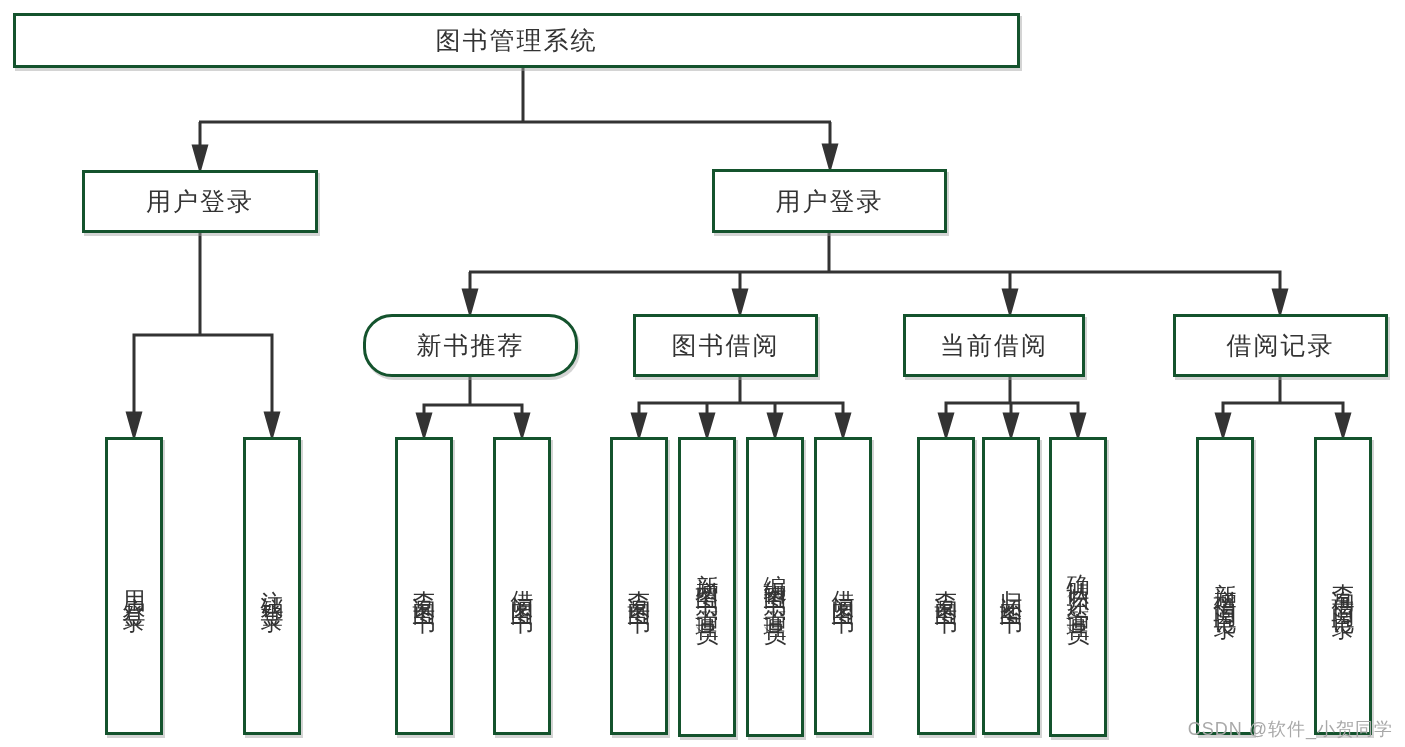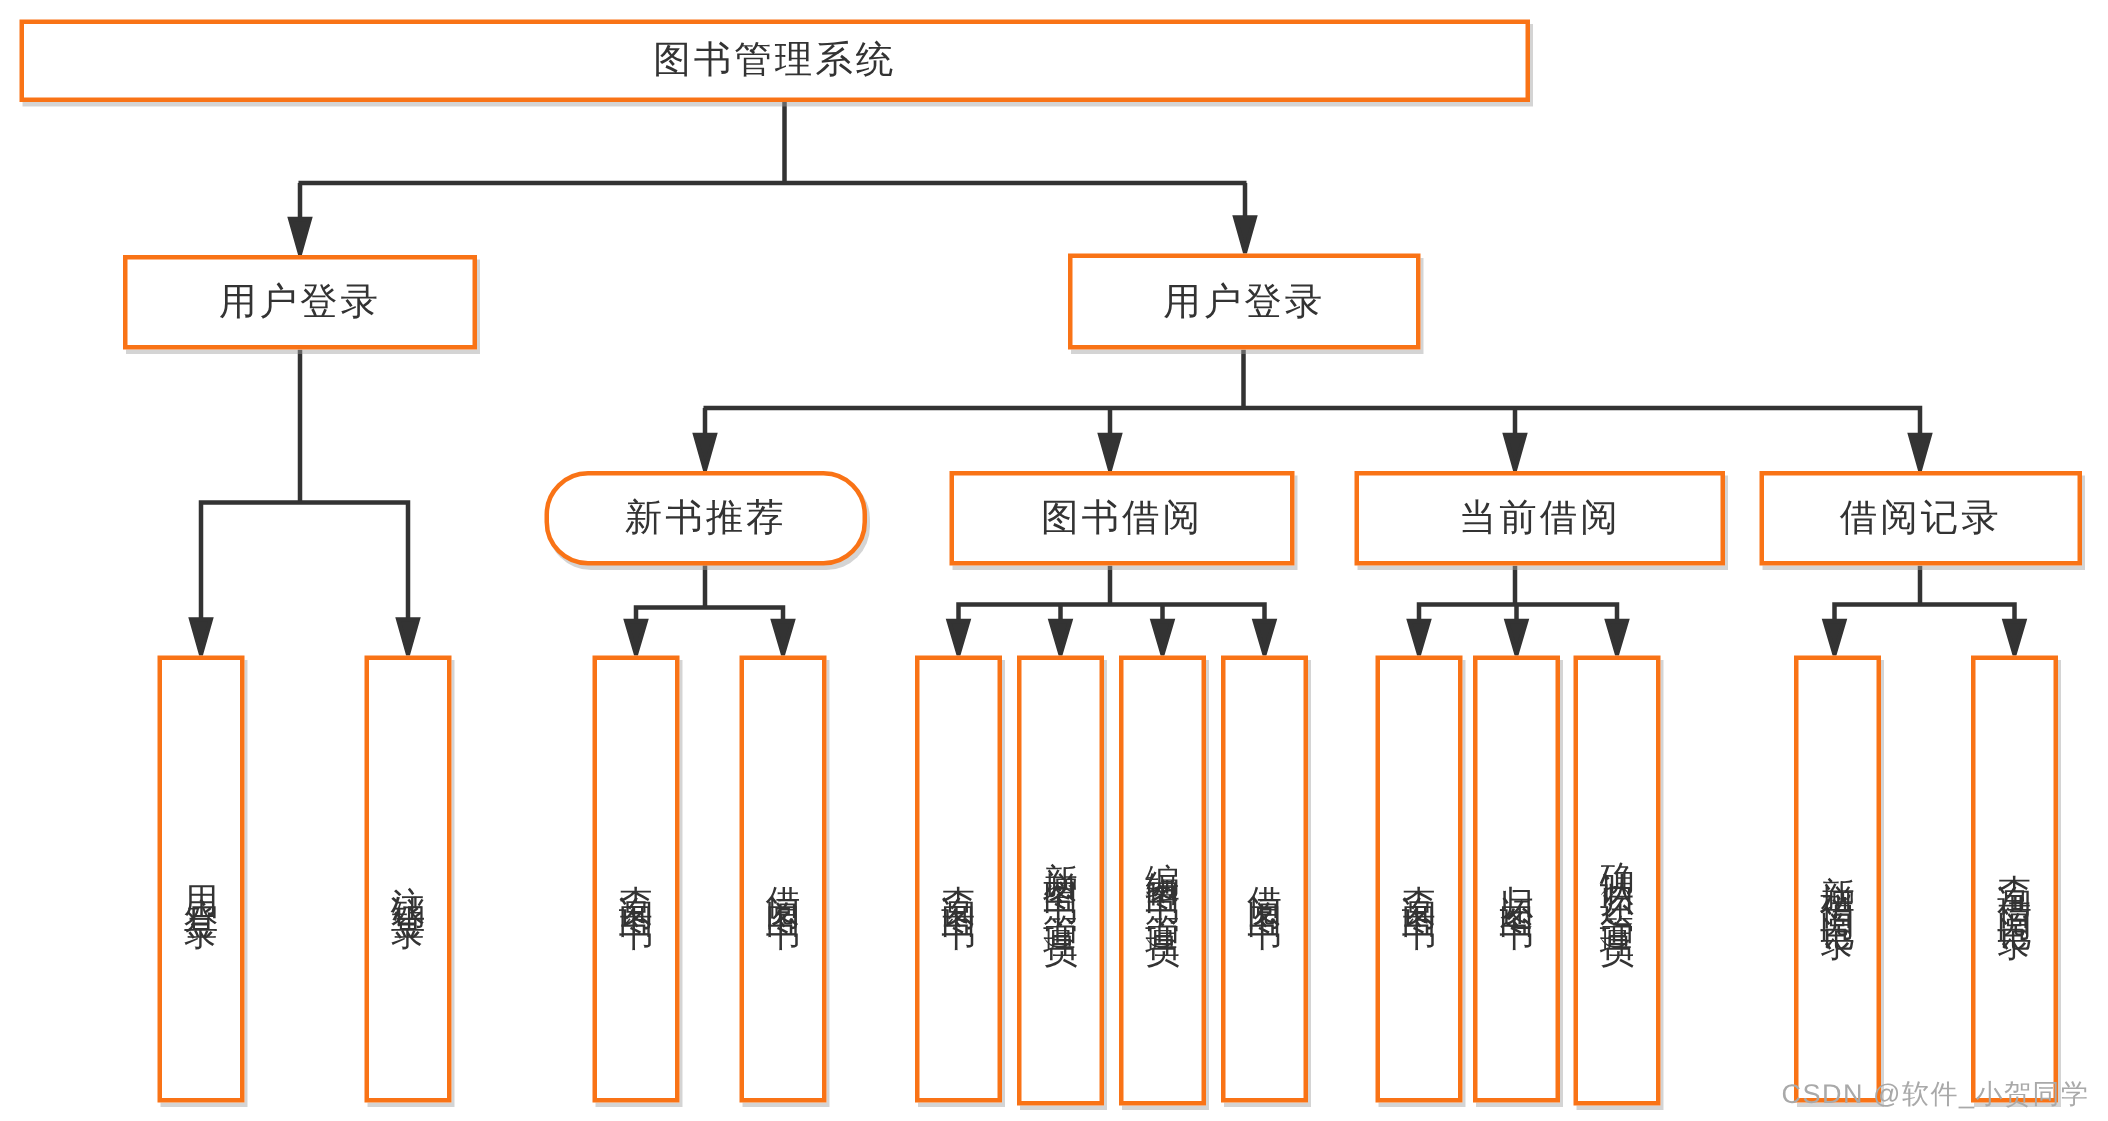--- a/index.html
+++ b/index.html
@@ -18,21 +18,21 @@
   .connectors {
     position: absolute;
     left: 0; top: 0;
     width: 1405px;
     height: 747px;
     z-index: 1;
   }
   .box {
     position: absolute;
     background: #ffffff;
-    border: 3px solid #f97316;
+    border: 3px solid #14532d;
     box-shadow: 2px 3px 0 rgba(160,160,160,0.45);
     display: flex;
     align-items: center;
     justify-content: center;
     color: #333333;
     z-index: 2;
     text-align: center;
   }
   .hbox {
     font-size: 25px;
@@ -112,22 +112,22 @@
       </g>
     </g>
   </svg>
 
   <div class="box hbox" style="left:13px; top:13px; width:1007px; height:55px;">图书管理系统</div>
 
   <div class="box hbox" style="left:82px; top:170px; width:236px; height:63px;">用户登录</div>
   <div class="box hbox" style="left:712px; top:169px; width:235px; height:64px;">用户登录</div>
 
   <div class="box hbox" style="left:363px; top:314px; width:215px; height:63px;border-radius:29px;">新书推荐</div>
-  <div class="box hbox" style="left:633px; top:314px; width:230px; height:63px;">图书借阅</div>
-  <div class="box hbox" style="left:903px; top:314px; width:247px; height:63px;">当前借阅</div>
+  <div class="box hbox" style="left:633px; top:314px; width:185px; height:63px;">图书借阅</div>
+  <div class="box hbox" style="left:903px; top:314px; width:182px; height:63px;">当前借阅</div>
   <div class="box hbox" style="left:1173px; top:314px; width:215px; height:63px;">借阅记录</div>
 
   <div class="box vbox" style="left:105px; top:437px; width:58px; height:298px;">用户登录</div>
   <div class="box vbox" style="left:243px; top:437px; width:58px; height:298px;">注销登录</div>
 
   <div class="box vbox" style="left:395px; top:437px; width:58px; height:298px;">查询图书</div>
   <div class="box vbox" style="left:493px; top:437px; width:58px; height:298px;">借阅图书</div>
 
   <div class="box vbox" style="left:610px; top:437px; width:58px; height:298px;">查询图书</div>
   <div class="box vbox" style="left:678px; top:437px; width:58px; height:300px;">新增图书（管理员）</div>

